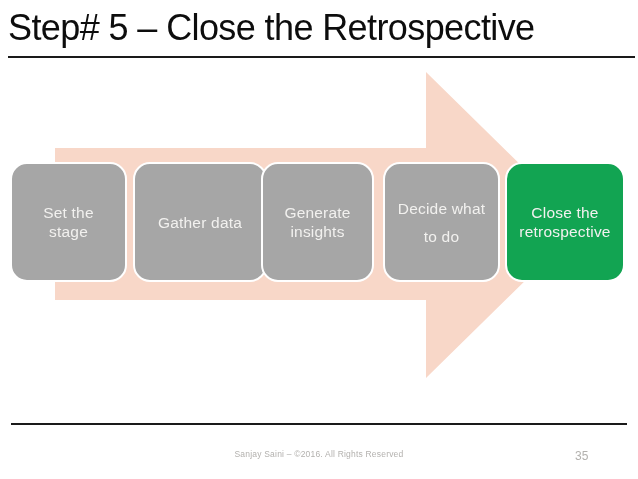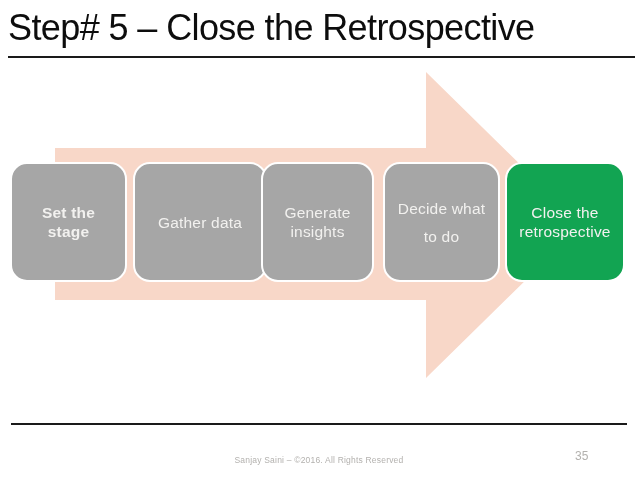--- a/index.html
+++ b/index.html
@@ -59,21 +59,21 @@
     color: var(--step-text, #f2f1ef);
     border: 2px solid #ffffff;
     border-radius: 17px;
     font-size: 15.5px;
     line-height: 19px;
     letter-spacing: 0.2px;
   }
   .step span { display: block; }
   .step.highlight { background: var(--step-highlight-fill, #12a452); }
 
-  .s1 { left: 10px;  width: 117px; font-weight: bold; }
+  .s1 { left: 10px;  width: 117px; }
   .s2 { left: 133px; width: 134px; }
   .s3 { left: 261px; width: 113px; }
   .s4 { left: 383px; width: 117px; gap: 9px; }
   .s5 { left: 485px; width: 120px; margin-left: 20px; }
 
   .footer-rule {
     position: absolute;
     top: 423px;
     left: 11px;
     width: 616px;
@@ -83,21 +83,20 @@
 
   .footer-credit {
     position: absolute;
     top: 449px;
     left: 0;
     right: 0;
     text-align: center;
     font-size: 8.5px;
     letter-spacing: 0.2px;
     color: var(--footer-text, #b3b1ae);
-    margin-top: 6px;
   }
 
   .slide-number {
     position: absolute;
     top: 449px;
     left: 575px;
     font-size: 12px;
     color: var(--footer-text, #b3b1ae);
   }
 </style>

